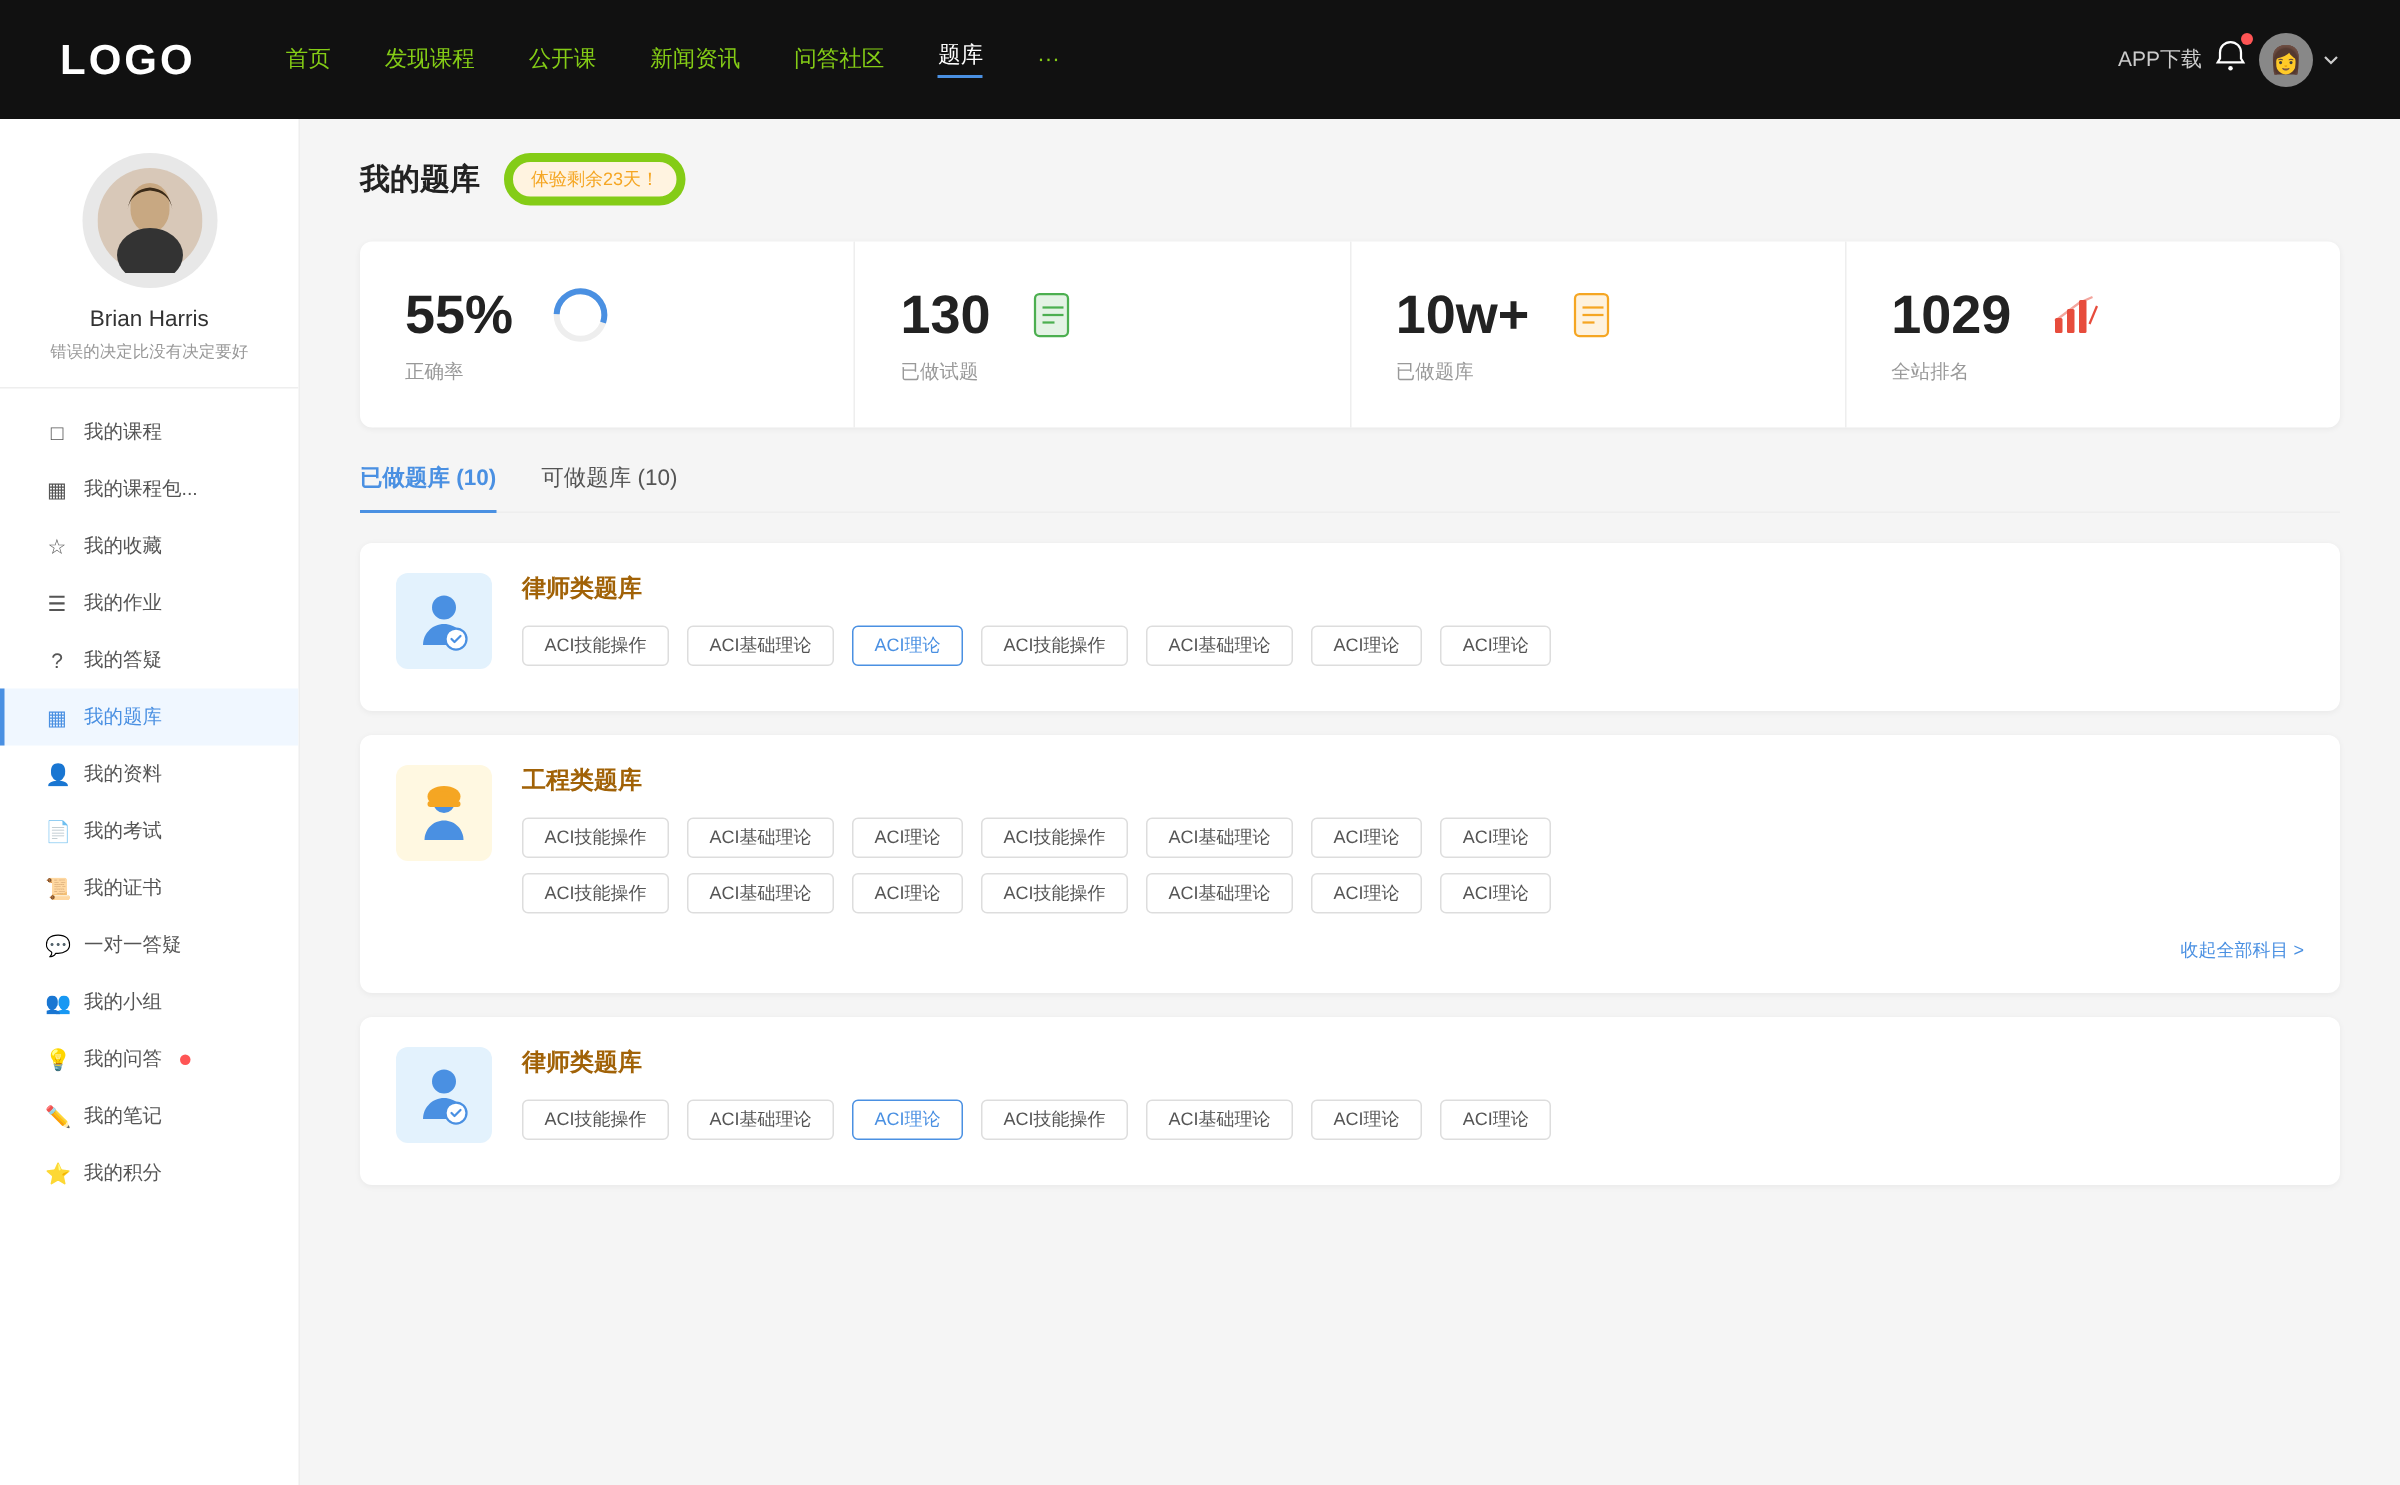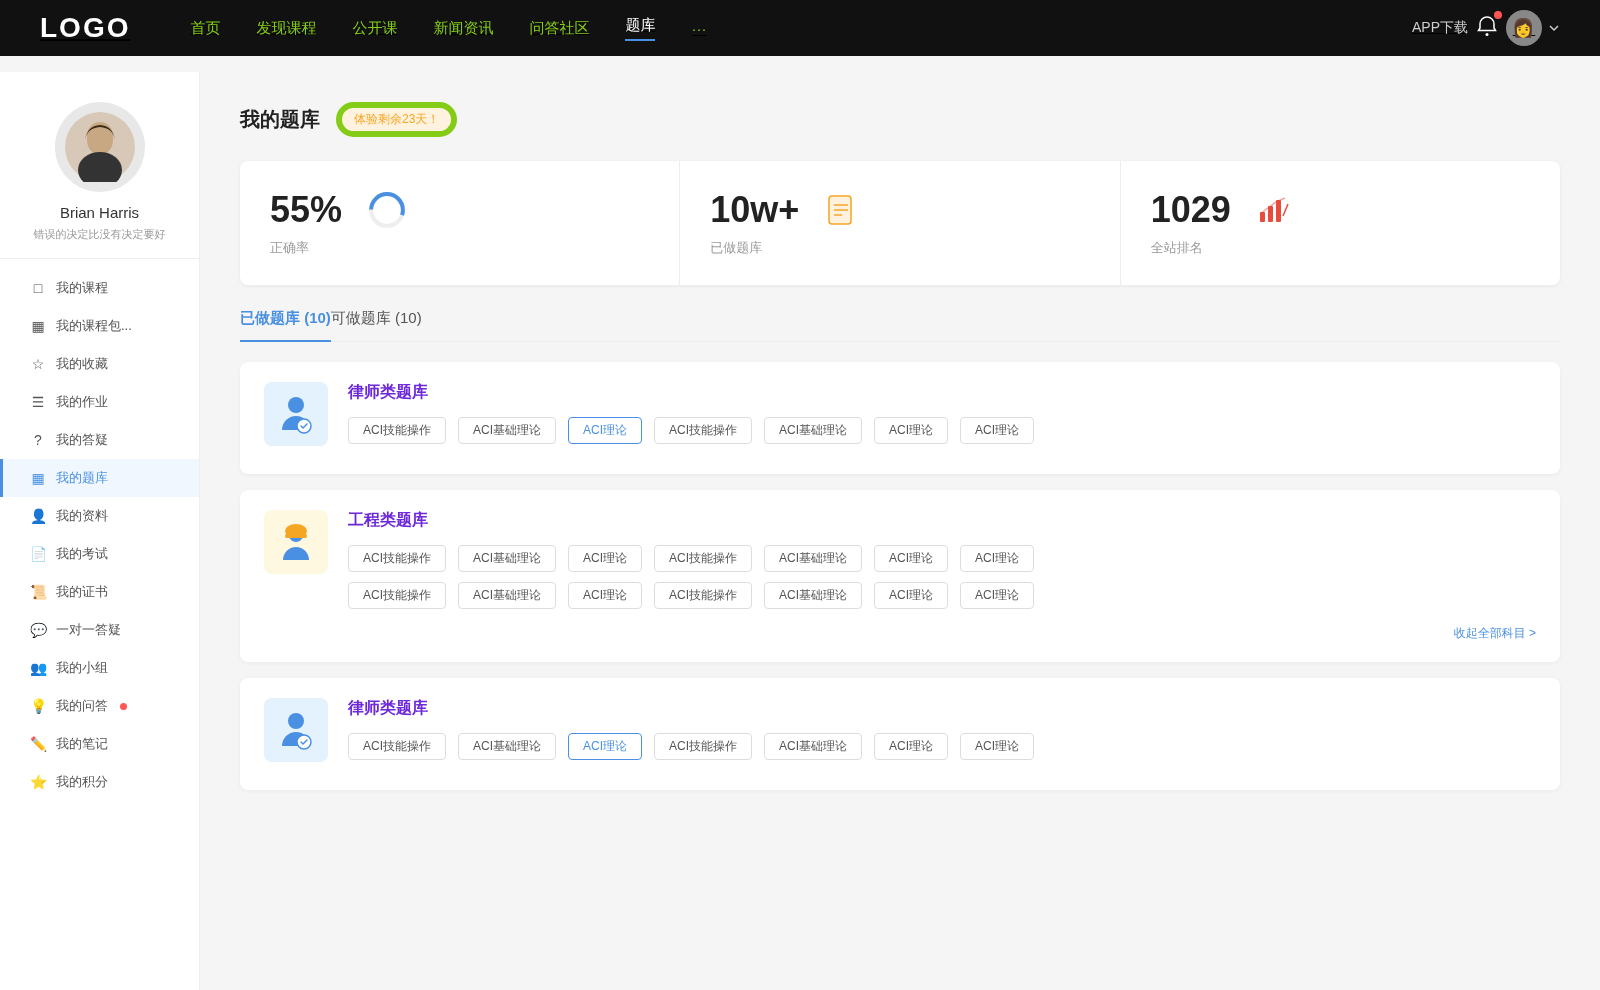--- a/index.html
+++ b/index.html
@@ -1,28 +1,27 @@
 <!DOCTYPE html>
 <html><head>
   <meta charset="utf-8">
   <style>
     * { margin: 0; padding: 0; box-sizing: border-box; }
     body { font-family: 'PingFang SC', 'Microsoft YaHei', sans-serif; background: #f5f5f5; min-height: 990px; }
 
     
     .navbar {
       background: #111;
-      height: 56px;
+      height: 79px;
       display: flex;
       align-items: center;
       padding: 0 40px;
       position: fixed;
       top: 0; left: 0; right: 0;
       z-index: 100;
-      text-decoration: underline;
     }
     .navbar-logo {
       font-size: 28px;
       font-weight: 900;
       color: #fff;
       letter-spacing: 2px;
       margin-right: 60px;
     }
     .navbar-nav {
       display: flex;
@@ -222,20 +221,21 @@
       color: #222;
     }
     .stat-label {
       font-size: 13px;
       color: #999;
     }
 
     
     .tabs {
       display: flex;
+      gap: 30px;
       margin-bottom: 20px;
       border-bottom: 1px solid #eee;
     }
     .tab {
       font-size: 15px;
       color: #555;
       padding-bottom: 12px;
       cursor: pointer;
       border-bottom: 2px solid transparent;
       margin-bottom: -1px;
@@ -267,21 +267,21 @@
       display: flex;
       align-items: center;
       justify-content: center;
       flex-shrink: 0;
       font-size: 36px;
     }
     .qbank-content { flex: 1; }
     .qbank-title {
       font-size: 16px;
       font-weight: 600;
-      color: #6d28d9;
+      color: #a16207;
       margin-bottom: 14px;
     }
     .tags-row {
       display: flex;
       flex-wrap: wrap;
       gap: 12px;
       margin-bottom: 10px;
     }
     .tag {
       font-size: 12px;
@@ -451,20 +451,33 @@
           <div class="donut-wrap">
             <svg viewBox="0 0 42 42">
               <circle cx="21" cy="21" r="15.9" fill="none" stroke="#eee" stroke-width="4"></circle>
               <circle cx="21" cy="21" r="15.9" fill="none" stroke="#4a90e2" stroke-width="4" stroke-dasharray="55 45" stroke-dashoffset="25" transform="rotate(-90 21 21)"></circle>
             </svg>
           </div>
         </div>
         <span class="stat-label">正确率</span>
       </div>
 
+      <div class="stat-card">
+        <div class="stat-top">
+          <span class="stat-value">130</span>
+          <svg width="36" height="36" viewBox="0 0 36 36">
+            <rect x="6" y="4" width="22" height="28" rx="3" fill="#4CAF50" opacity="0.15"></rect>
+            <rect x="6" y="4" width="22" height="28" rx="3" fill="none" stroke="#4CAF50" stroke-width="1.5"></rect>
+            <line x1="11" y1="13" x2="25" y2="13" stroke="#4CAF50" stroke-width="1.5"></line>
+            <line x1="11" y1="18" x2="25" y2="18" stroke="#4CAF50" stroke-width="1.5"></line>
+            <line x1="11" y1="23" x2="19" y2="23" stroke="#4CAF50" stroke-width="1.5"></line>
+          </svg>
+        </div>
+        <span class="stat-label">已做试题</span>
+      </div>
 
       <div class="stat-card">
         <div class="stat-top">
           <span class="stat-value">10w+</span>
           <svg width="36" height="36" viewBox="0 0 36 36">
             <rect x="6" y="4" width="22" height="28" rx="3" fill="#f5a623" opacity="0.15"></rect>
             <rect x="6" y="4" width="22" height="28" rx="3" fill="none" stroke="#f5a623" stroke-width="1.5"></rect>
             <line x1="11" y1="13" x2="25" y2="13" stroke="#f5a623" stroke-width="1.5"></line>
             <line x1="11" y1="18" x2="25" y2="18" stroke="#f5a623" stroke-width="1.5"></line>
             <line x1="11" y1="23" x2="19" y2="23" stroke="#f5a623" stroke-width="1.5"></line>

